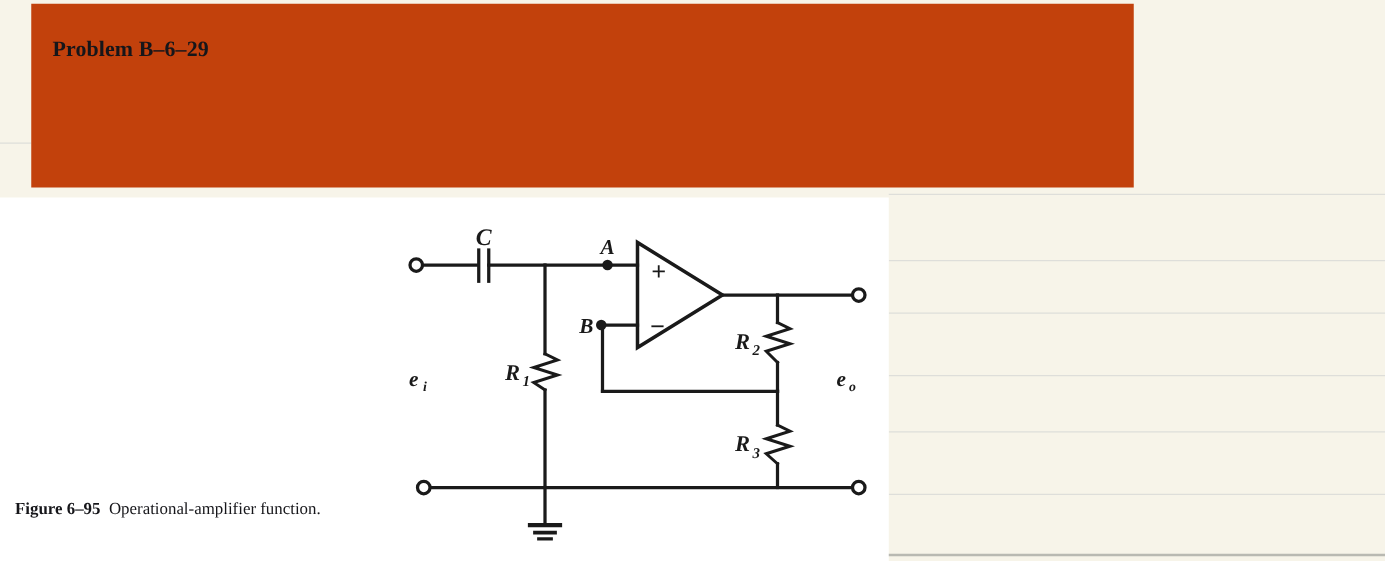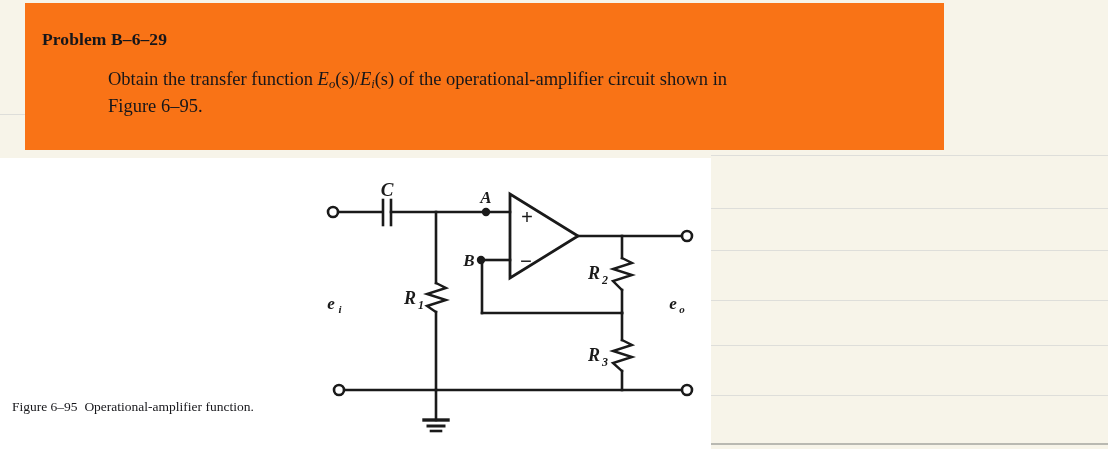--- a/index.html
+++ b/index.html
@@ -13,22 +13,21 @@
   
   .rule{
     position:absolute;left:0;right:0;height:1px;
     background:#dededa;
   }
   .rule.dark{background:#b9b9b2;height:2px;}
 
   
   #problem-block{
     position:absolute;left:25px;top:3px;width:882px;height:147px;
-    background:#f97316;
-    padding-left:37px;
+    background:#c2410c;
   }
   #problem-title{
     position:absolute;left:17px;top:26px;
     font-weight:bold;font-size:17.5px;color:#16161a;
     letter-spacing:.1px;white-space:nowrap;
   }
   #problem-body{
     position:absolute;left:83px;top:63px;width:985px;
     font-size:18.5px;line-height:1.44;color:#16161a;
     white-space:nowrap;
@@ -39,42 +38,38 @@
 
   
   #figure-panel{
     position:absolute;left:0;top:158px;width:711px;height:291px;
     background:#ffffff;
   }
   #figure-caption{
     position:absolute;left:12px;top:398px;width:290px;
     font-size:13.5px;line-height:1.32;color:#16161a;
   }
-  #figure-caption b{font-weight:normal;margin-top:25px;}
+  #figure-caption b{font-weight:bold;margin-top:25px;}
   #circuit-svg{position:absolute;left:0;top:0;}
   .lbl{font-family:"Liberation Serif", serif;font-style:italic;font-weight:bold;}
 </style>
 </head>
 <body>
 
 <div class="rule" style="top:114px;width:25px;"></div>
 <div class="rule" style="top:155px;left:711px;"></div>
 <div class="rule" style="top:208px;left:711px;"></div>
 <div class="rule" style="top:250px;left:711px;"></div>
 <div class="rule" style="top:300px;left:711px;"></div>
 <div class="rule" style="top:345px;left:711px;"></div>
 <div class="rule" style="top:395px;left:711px;"></div>
 <div class="rule dark" style="top:443px;"></div>
 
 <div id="problem-block">
   <div id="problem-title">Problem B–6–29</div>
-  <div id="problem-body">
-    <span>Obtain the transfer function </span><span class="it">E</span><span class="sub">o</span><span>(s)/</span><span class="it">E</span><span class="sub">i</span><span>(s) of the operational-amplifier circuit shown in</span>
-    <span class="l2">Figure 6–95.</span>
-  </div>
 </div>
 
 <div id="figure-panel"></div>
 
 <svg id="circuit-svg" width="1108" height="449" viewBox="0 0 1108 449" xmlns="http://www.w3.org/2000/svg">
   <g fill="none" stroke="#1a1a1a" stroke-width="2.6" stroke-linecap="square">
 
     <line x1="338" y1="212" x2="381" y2="212"></line>
 
     <line x1="383" y1="200" x2="383" y2="225"></line>

